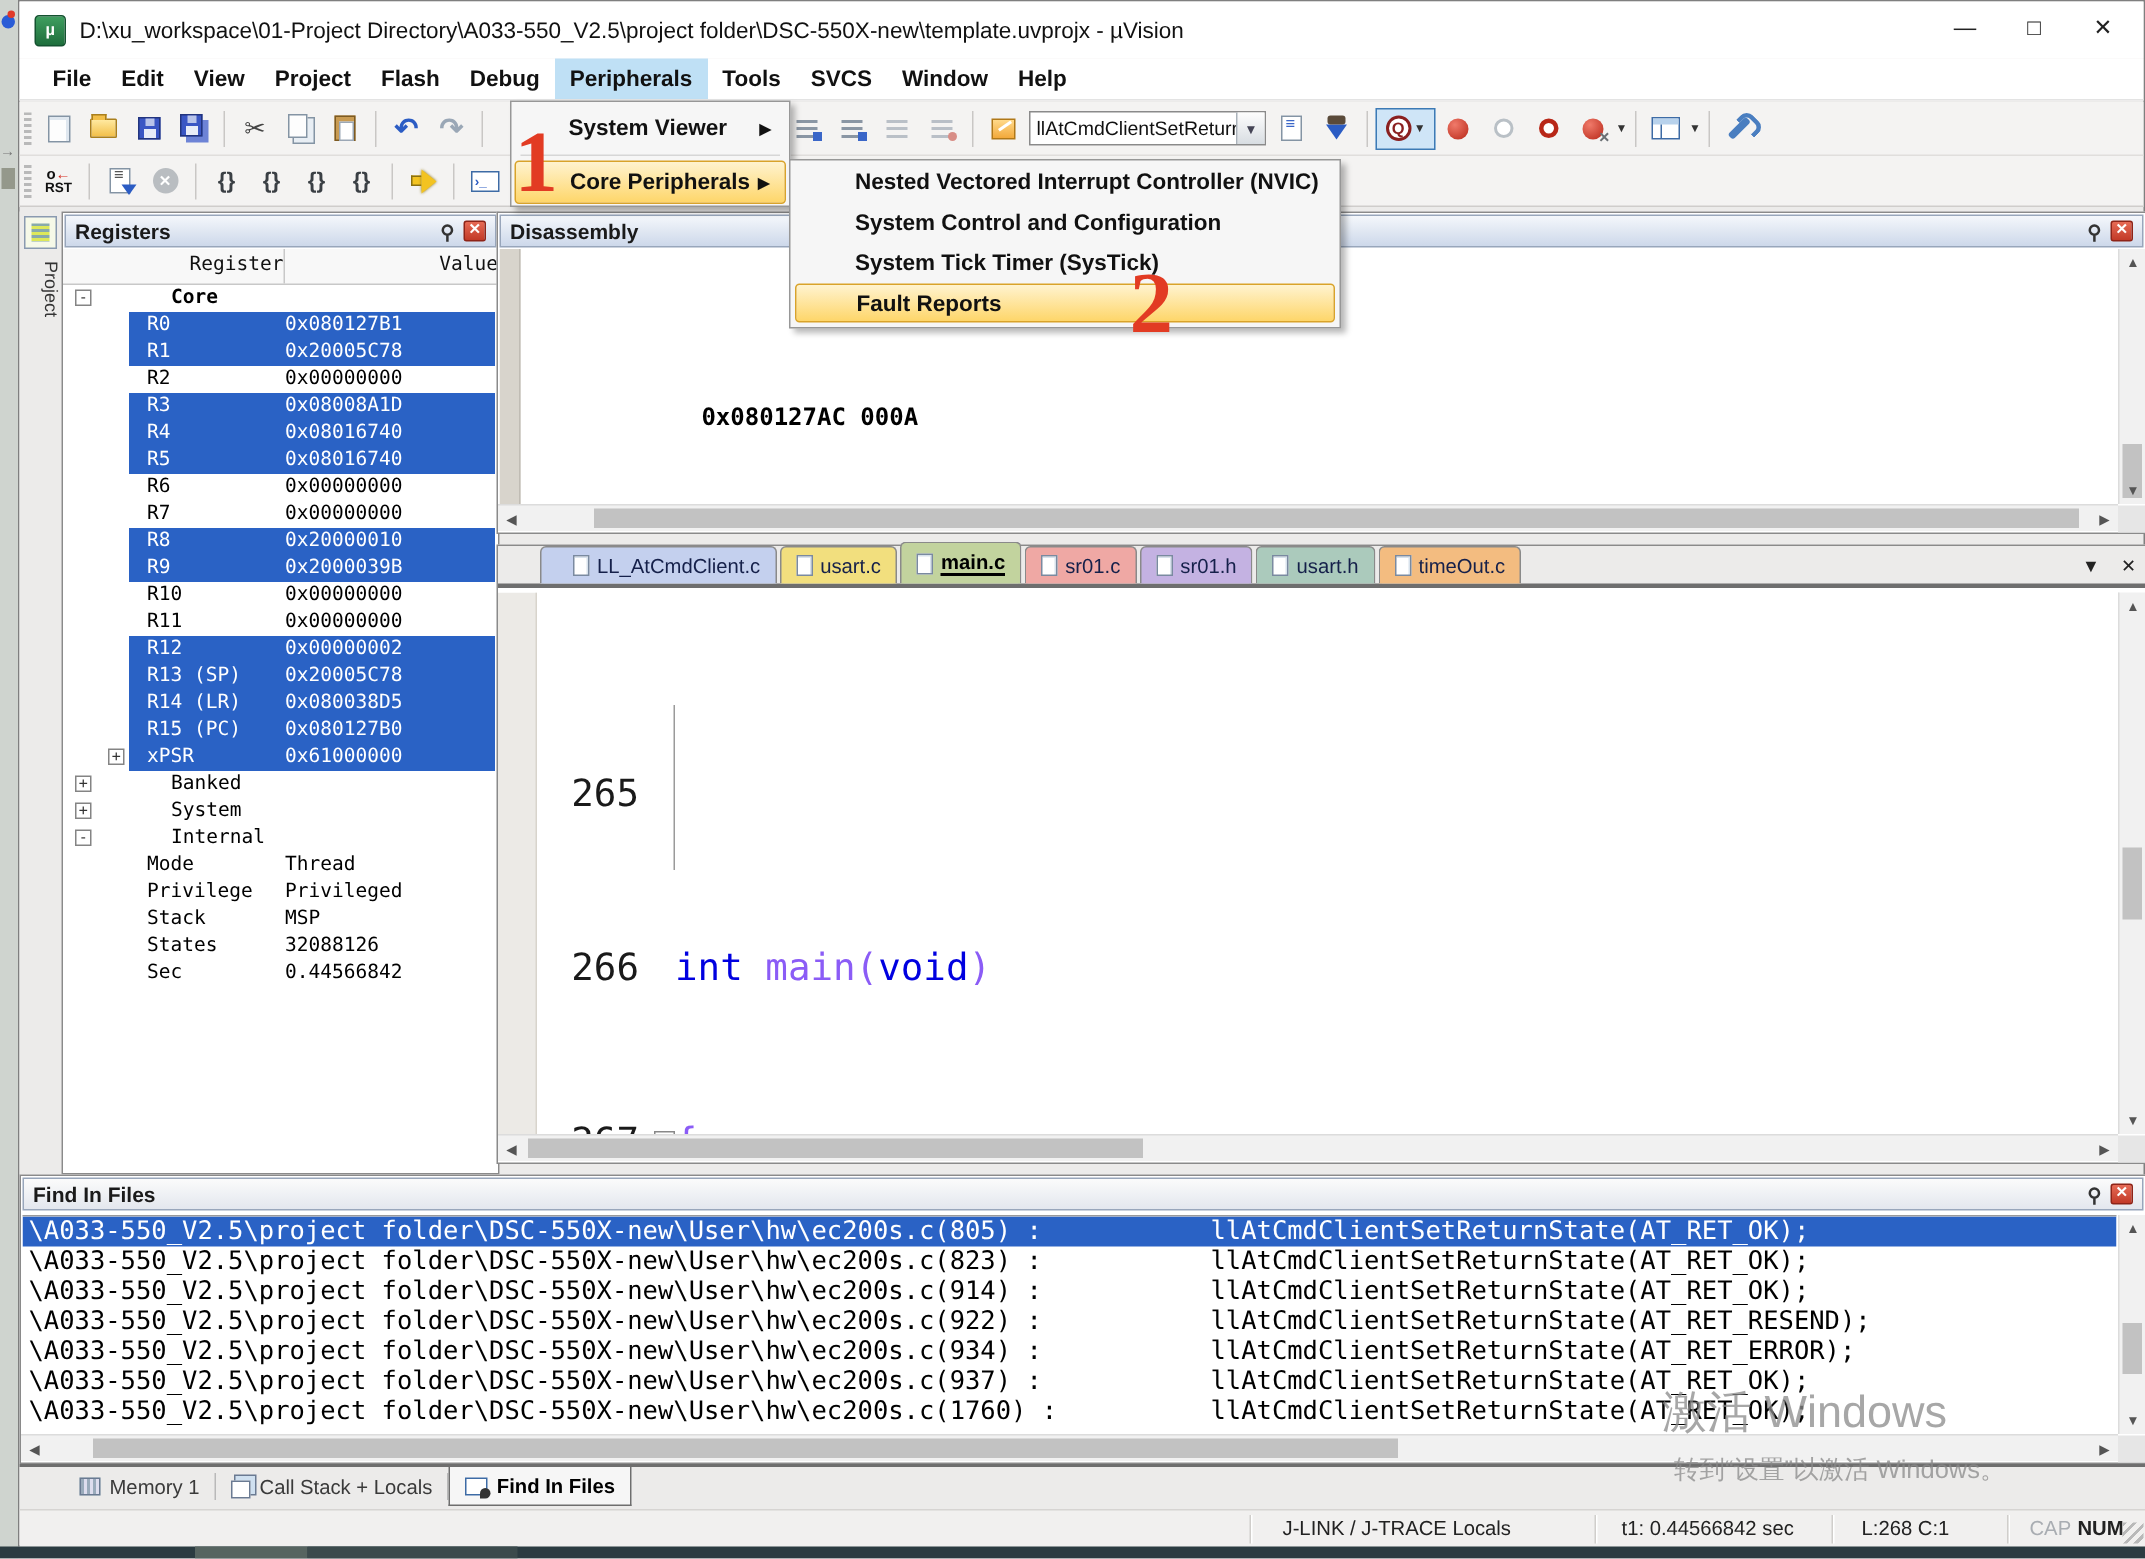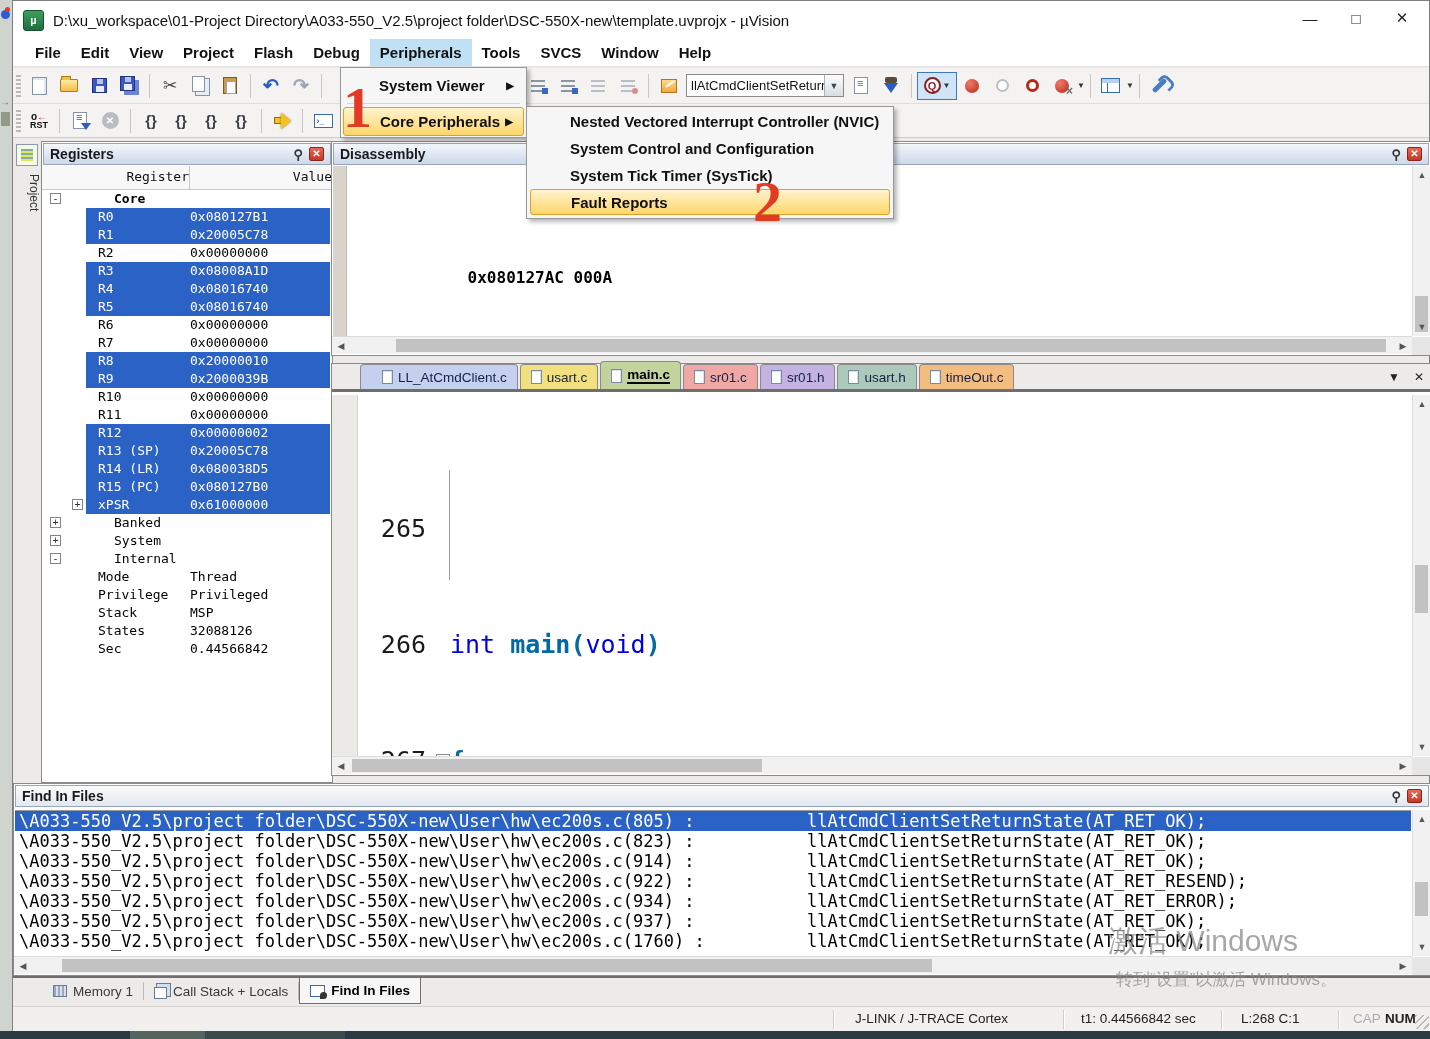--- a/index.html
+++ b/index.html
@@ -162,21 +162,21 @@
   #code-area { position:absolute; left:0; top:31px; right:19px; bottom:19px; overflow:hidden; }
   #code-margin { position:absolute; left:0; top:0; width:26px; bottom:0; background:#eceae6; border-right:1px solid #d8d4cc; }
   #code-lines { position:absolute; left:0; top:3px; right:0; font-family:"DejaVu Sans Mono", monospace; font-size:25px; line-height:29px; white-space:pre; }
   .cline { height:29px; display:flex; }
   .cline .mark { width:26px; position:relative; flex:none; }
   .cline .lnum { width:78px; flex:none; text-align:right; color:#1a1a1a; padding-right:10px; }
   .cline .fold { width:14px; flex:none; position:relative; font-size:12px; line-height:12px; text-align:center; color:#444; margin-top:8px; }
   .cline .fold:not(:empty) { border:1px solid #888; background:#fff; height:13px; }
   .cline .codetx { flex:1; }
   .cline .codetx .kw { color:#0000e0; }
-  .cline .codetx .pl { color:#0369a1;font-weight:bold; }
+  .cline .codetx .pl { color:#8b5cf6; }
   #fold-line { position:absolute; left:117px; top:75px; width:1px; height:110px; background:#9a9a9a; }
 
   
   #findpanel { left:0; top:782px; width:1418px; height:193px; background:#fff; border:1px solid #8a8a8a; }
   #findpanel .panel-header { margin:1px; background:linear-gradient(#fbfbfb,#e3e7ee); }
   #find-body { position:absolute; left:1px; top:26px; right:19px; bottom:19px; overflow:hidden; border-top:1px solid #9a9a9a; }
   .frow { height:20px; display:flex; font-family:"DejaVu Sans Mono", monospace; font-size:17px; line-height:20px; color:#000; white-space:pre; padding-left:4px; }
   .frow .fpath { width:788px; flex:none; overflow:hidden; }
   .frow.sel { background:#2a62c5; color:#fff; }
 
@@ -822,21 +822,21 @@
     </div>
     <span class="btab-sep"></span>
     <div class="btab active">
       <span class="bi-find"></span>
       <span>Find In Files</span>
     </div>
   </div>
 
   <div class="abs" id="statusbar">
     <span class="st-sep" style="left:820px;"></span>
-    <span class="st-cell" style="left:842px;">J-LINK / J-TRACE Cortex</span>
+    <span class="st-cell" style="left:842px;">J-LINK / J-TRACE Locals</span>
     <span class="st-sep" style="left:1050px;"></span>
     <span class="st-cell" style="left:1068px;">t1: 0.44566842 sec</span>
     <span class="st-sep" style="left:1208px;"></span>
     <span class="st-cell" style="left:1228px;">L:268 C:1</span>
     <span class="st-sep" style="left:1325px;"></span>
     <span class="st-cell" id="st-cap" style="left:1340px;">CAP</span>
     <span class="st-cell" style="left:1372px; font-weight:bold;">NUM</span>
     <span id="st-grip"></span>
   </div>
 

